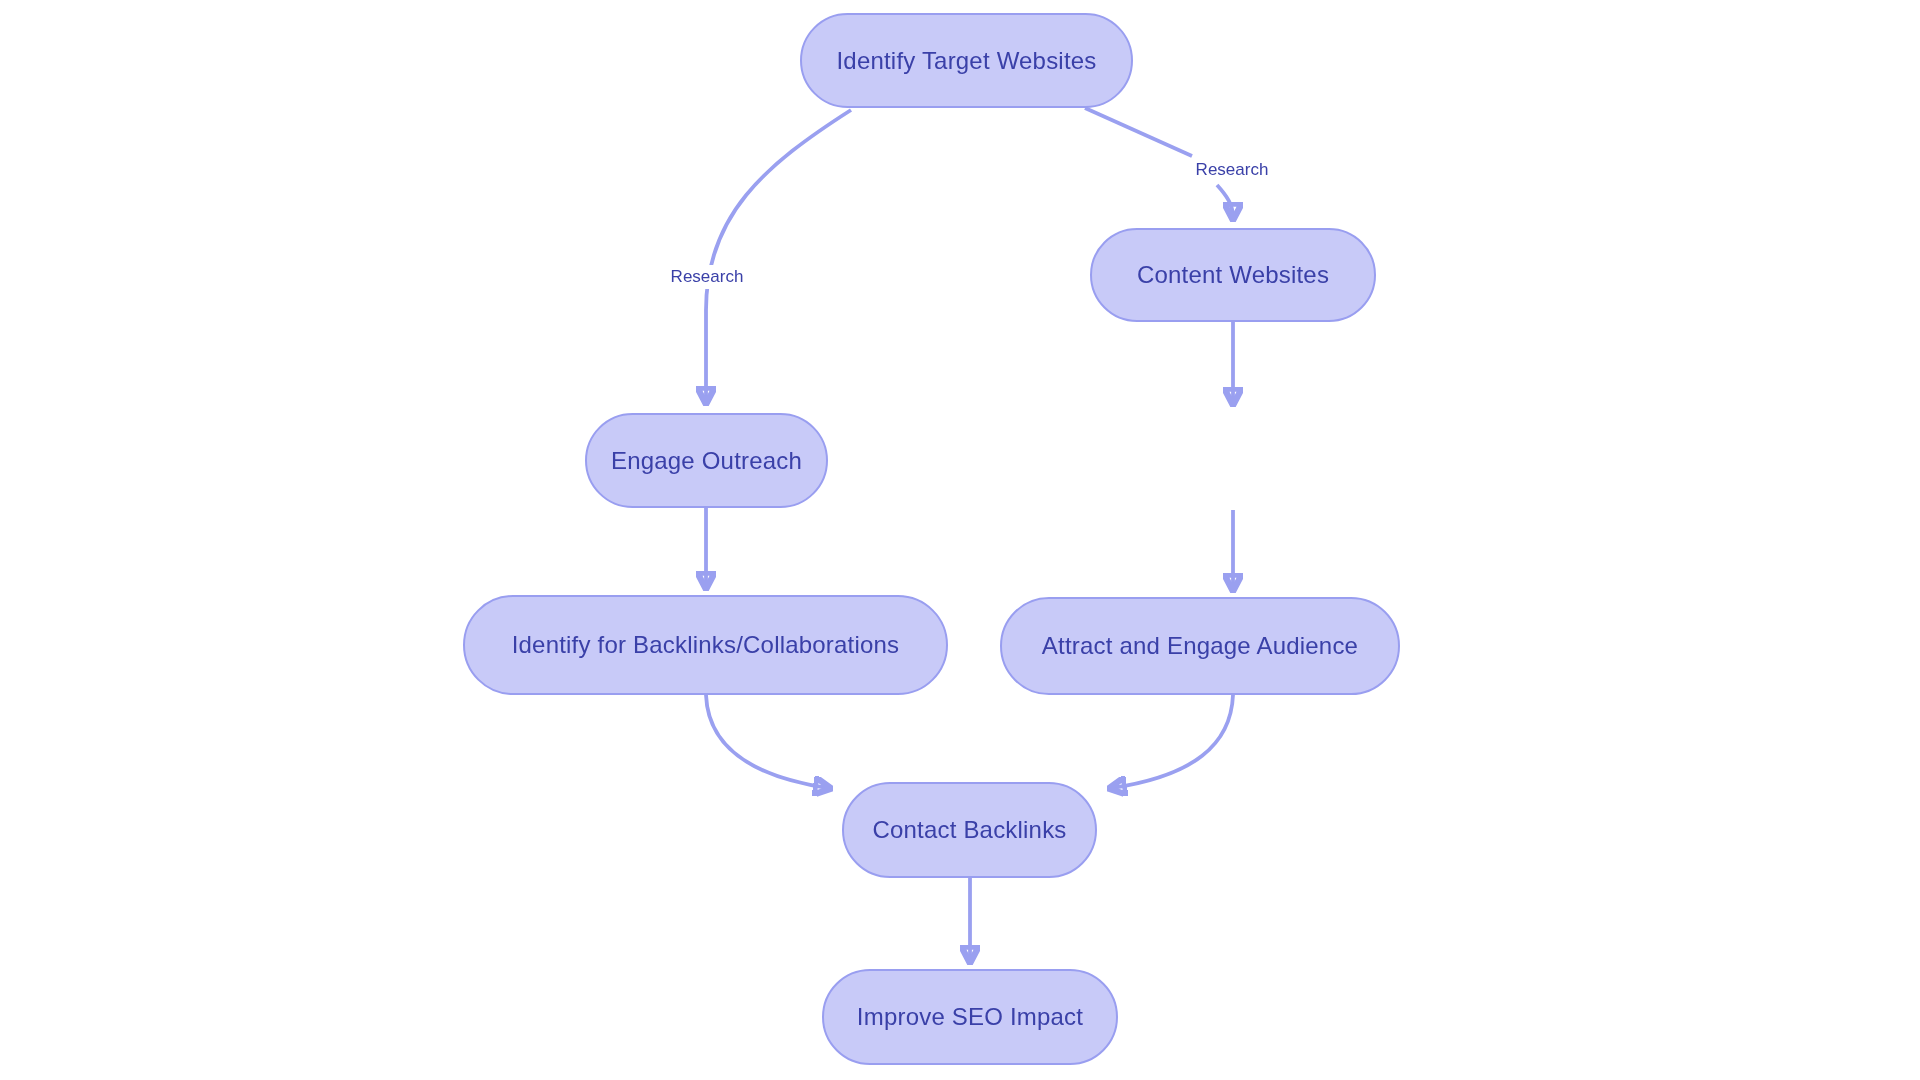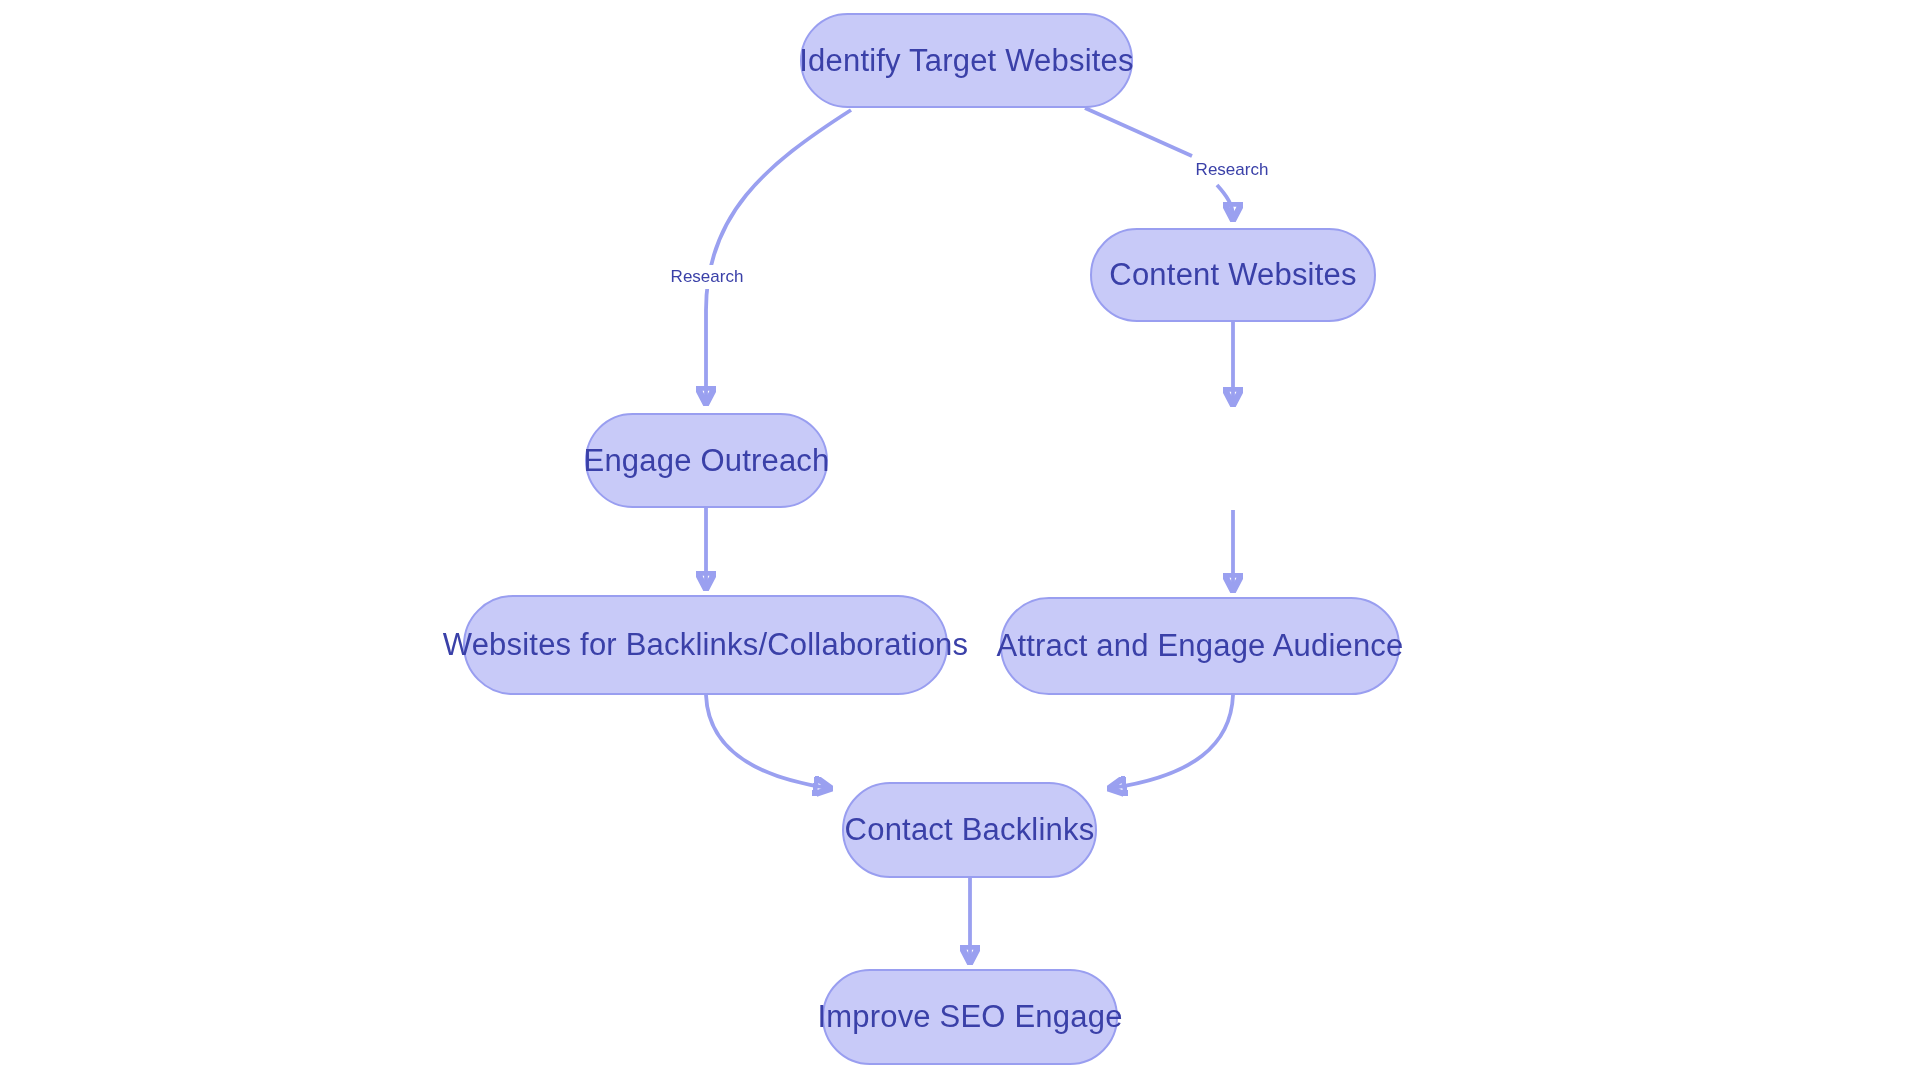--- a/index.html
+++ b/index.html
@@ -19,21 +19,21 @@
   }
   .edges{position:absolute;left:0;top:0;width:1920px;height:1080px;}
   .edges path{stroke:var(--edge);stroke-width:3.8;fill:none;}
   .node{
     position:absolute;
     display:flex;align-items:center;justify-content:center;
     background:var(--node-fill);
     border:2px solid var(--node-border);
     border-radius:60px;
     color:var(--text);
-    font-size:31px;
+    font-size:24px;
     letter-spacing:0.2px;
     box-sizing:border-box;
     text-align:center;
     white-space:nowrap;
   }
   .edge-label{
     position:absolute;
     transform:translate(-50%,-50%);
     background:var(--bg);
     color:var(--text);
@@ -71,21 +71,21 @@
     <path d="M 706 508 L 706 586" marker-end="url(#arrow)"></path>
     <path d="M 1233 510 L 1233 588" marker-end="url(#arrow)"></path>
     <path d="M 706 695 C 708 745, 748 776, 828 788" marker-end="url(#arrow)"></path>
     <path d="M 1233 695 C 1231 745, 1193 776, 1112 788" marker-end="url(#arrow)"></path>
     <path d="M 970 878 L 970 960" marker-end="url(#arrow)"></path>
   </svg>
 
   <div class="node n-identify">Identify Target Websites</div>
   <div class="node n-content">Content Websites</div>
   <div class="node n-email">Engage Outreach</div>
-  <div class="node n-contact">Websites for Backlinks/Collaborations</div>
+  <div class="node n-contact">Identify for Backlinks/Collaborations</div>
   <div class="node n-attract">Attract and Engage Audience</div>
   <div class="node n-obtain">Contact Backlinks</div>
-  <div class="node n-improve">Improve SEO Engage</div>
+  <div class="node n-improve">Improve SEO Impact</div>
 
   <div class="edge-label l-research-left">Research</div>
   <div class="edge-label l-research-right">Research</div>
 
 </div>
 
 </body></html>

